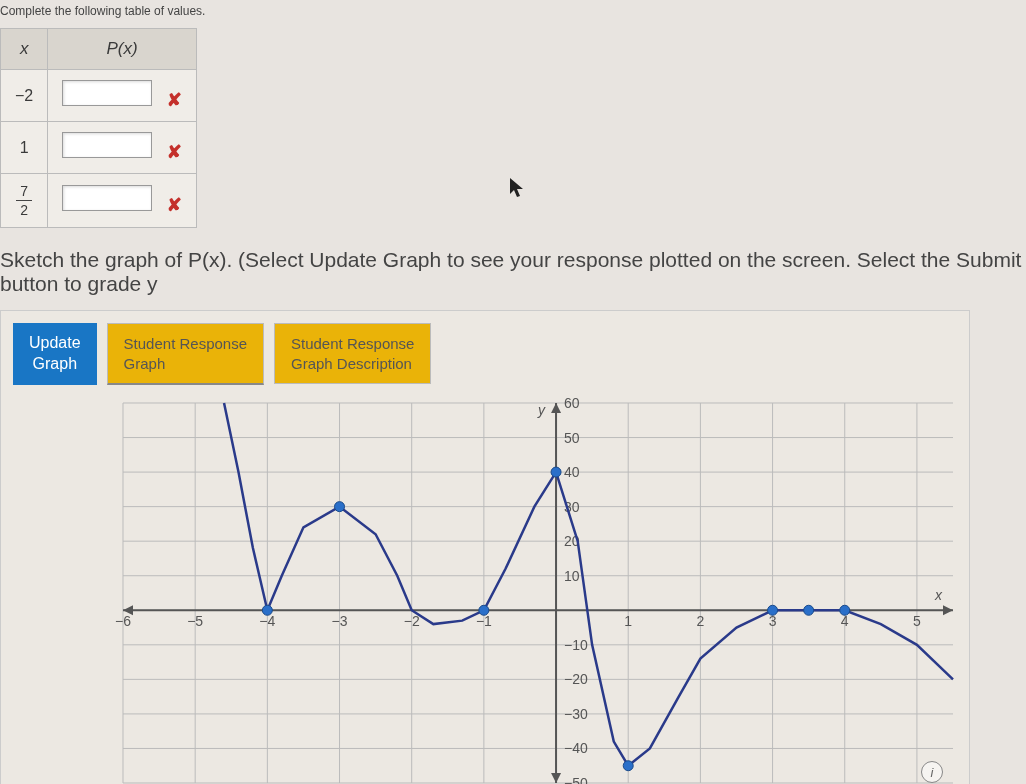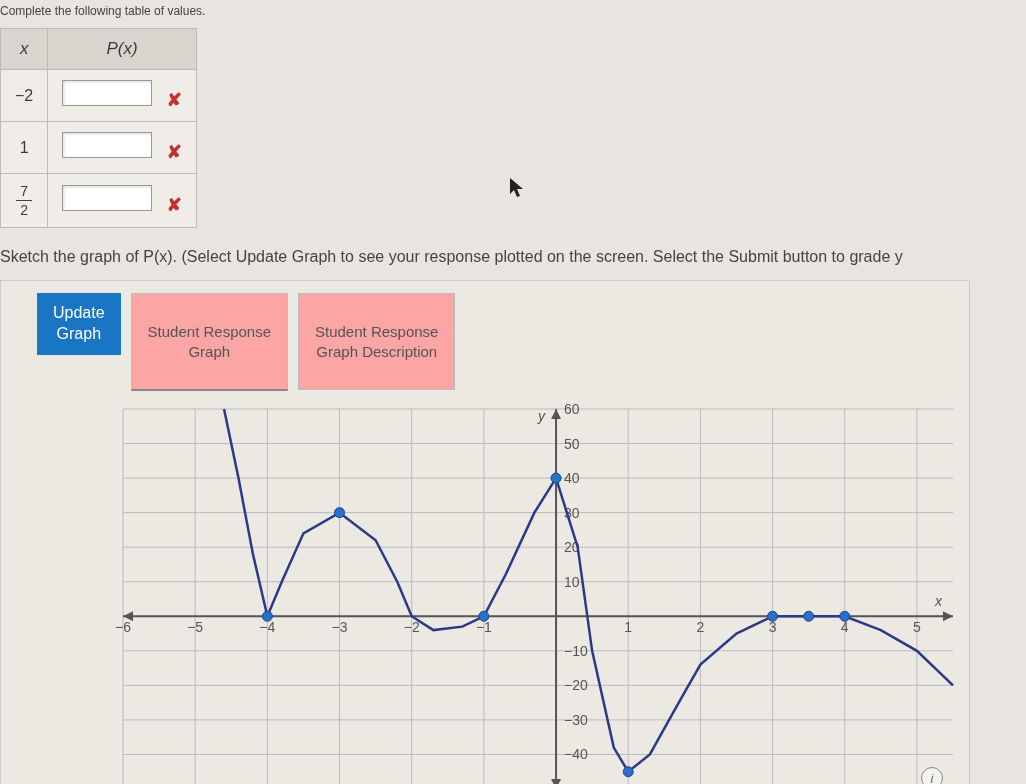--- a/index.html
+++ b/index.html
@@ -56,47 +56,47 @@
     border: 1px solid #999;
     box-shadow: inset 1px 1px 3px rgba(0,0,0,0.15);
   }
   .wrong-mark {
     color: #c4302b;
     font-weight: bold;
     font-size: 18px;
     margin-left: 10px;
   }
   .sketch-instruction {
-    font-size: 16px;
+    font-size: 21px;
     color: #444;
     margin: 10px 0 14px 0;
   }
   .graph-panel {
     border: 1px solid #ccc;
     background: #ece8e2;
     padding: 12px;
     width: 970px;
   }
-  .tab-row { display:flex; gap:10px; align-items:flex-start; margin-bottom:8px;margin-left:24px; }
+  .tab-row { display:flex; gap:10px; align-items:flex-start; margin-bottom:8px; }
   .update-btn {
     background: #1976c5;
     color: #fff;
     font-size: 16px;
     padding: 10px 16px;
     border: none;
     text-align: center;
     line-height: 1.3;
   }
   .tab {
-    background: #fca5a5;
+    background: #eab308;
     color: #555;
     font-size: 15px;
-    padding: 28px 16px;
+    padding: 10px 16px;
     border: 1px solid #bbb;
-    text-align: center;
+    text-align: left;
     line-height: 1.3;
   }
   .tab.active { border-bottom: 2px solid #888; }
   .chart-area {
     position: relative;
     width: 850px;
     height: 400px;
     margin-left: 100px;
   }
   svg { display:block; }

